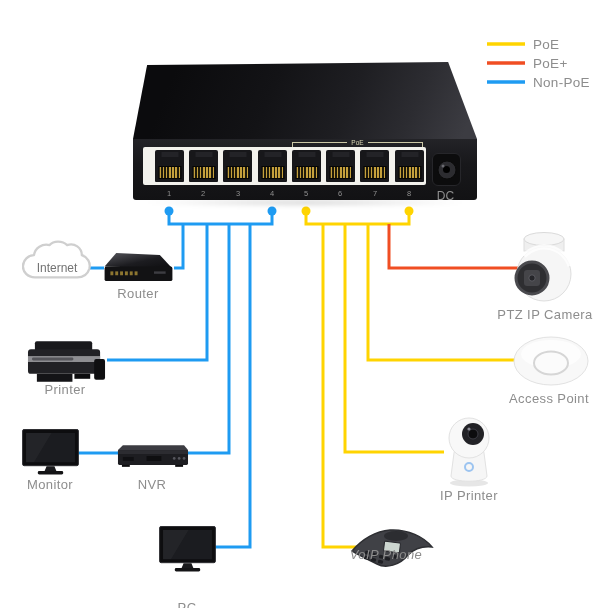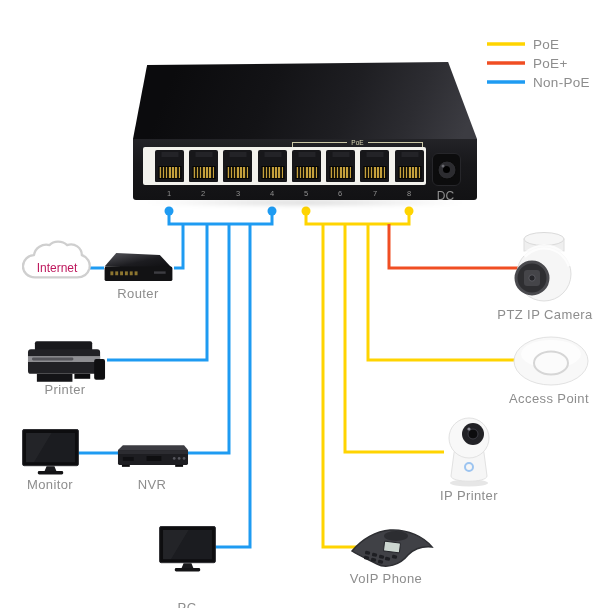--- a/index.html
+++ b/index.html
@@ -51,21 +51,21 @@
   #dc-jack::before{content:"";position:absolute;left:50%;top:50%;transform:translate(-50%,-50%);
      width:7px;height:7px;border-radius:50%;background:#000;}
   #dc-jack::after{content:"";position:absolute;left:3px;top:3px;width:3px;height:3px;border-radius:50%;background:#6a6a70;}
   #dc-label{position:absolute;left:299px;top:50px;width:27px;text-align:center;font-size:12px;color:#8f8f8f;}
 
   
   .device{position:absolute;z-index:2;}
   .dev-label{position:absolute;width:140px;text-align:center;font-size:13px;
      color:#8d8d8d;letter-spacing:.4px;z-index:3;white-space:nowrap;}
   #internet-label{position:absolute;left:26px;top:261px;width:62px;text-align:center;
-     font-size:12px;color:#be185d;z-index:3;}
+     font-size:12px;color:#737373;z-index:3;}
 </style>
 </head>
 <body>
 
 <div id="canvas">
 
   <div id="legend">
     <div class="legend-row">
       <svg width="38" height="4">
         <line x1="0" y1="2" x2="38" y2="2" stroke-width="3.5" stroke="#FFD400"></line>
@@ -285,15 +285,15 @@
         <rect x="22" y="30" width="5" height="3.4" rx="1" transform="rotate(12 24 32)"></rect>
         <rect x="29" y="32" width="5" height="3.4" rx="1" transform="rotate(12 31 34)"></rect>
         <rect x="14" y="33" width="5" height="3.4" rx="1" transform="rotate(12 16 35)"></rect>
         <rect x="21" y="35" width="5" height="3.4" rx="1" transform="rotate(12 23 37)"></rect>
         <rect x="28" y="37" width="5" height="3.4" rx="1" transform="rotate(12 30 39)"></rect>
         <rect x="35" y="34" width="5" height="3.4" rx="1" transform="rotate(12 37 36)"></rect>
         <rect x="42" y="32" width="5" height="3.4" rx="1" transform="rotate(12 44 34)"></rect>
       </g>
     </svg>
   </div>
-  <span class="dev-label" style="left:316px;top:571px;">VoIP Phone</span>
+  <span class="dev-label" style="left:316px;top:547px;font-style:italic;">VoIP Phone</span>
 
 </div>
 
 </body></html>

